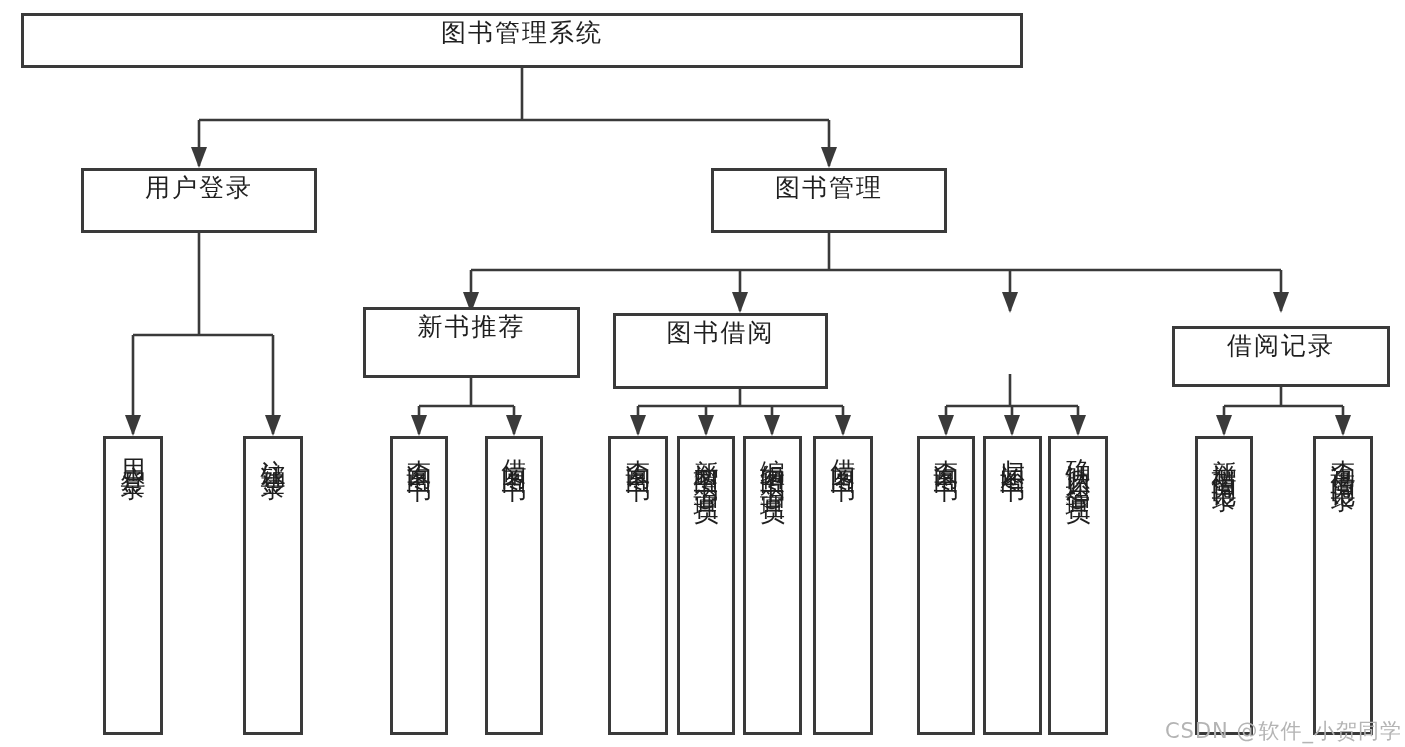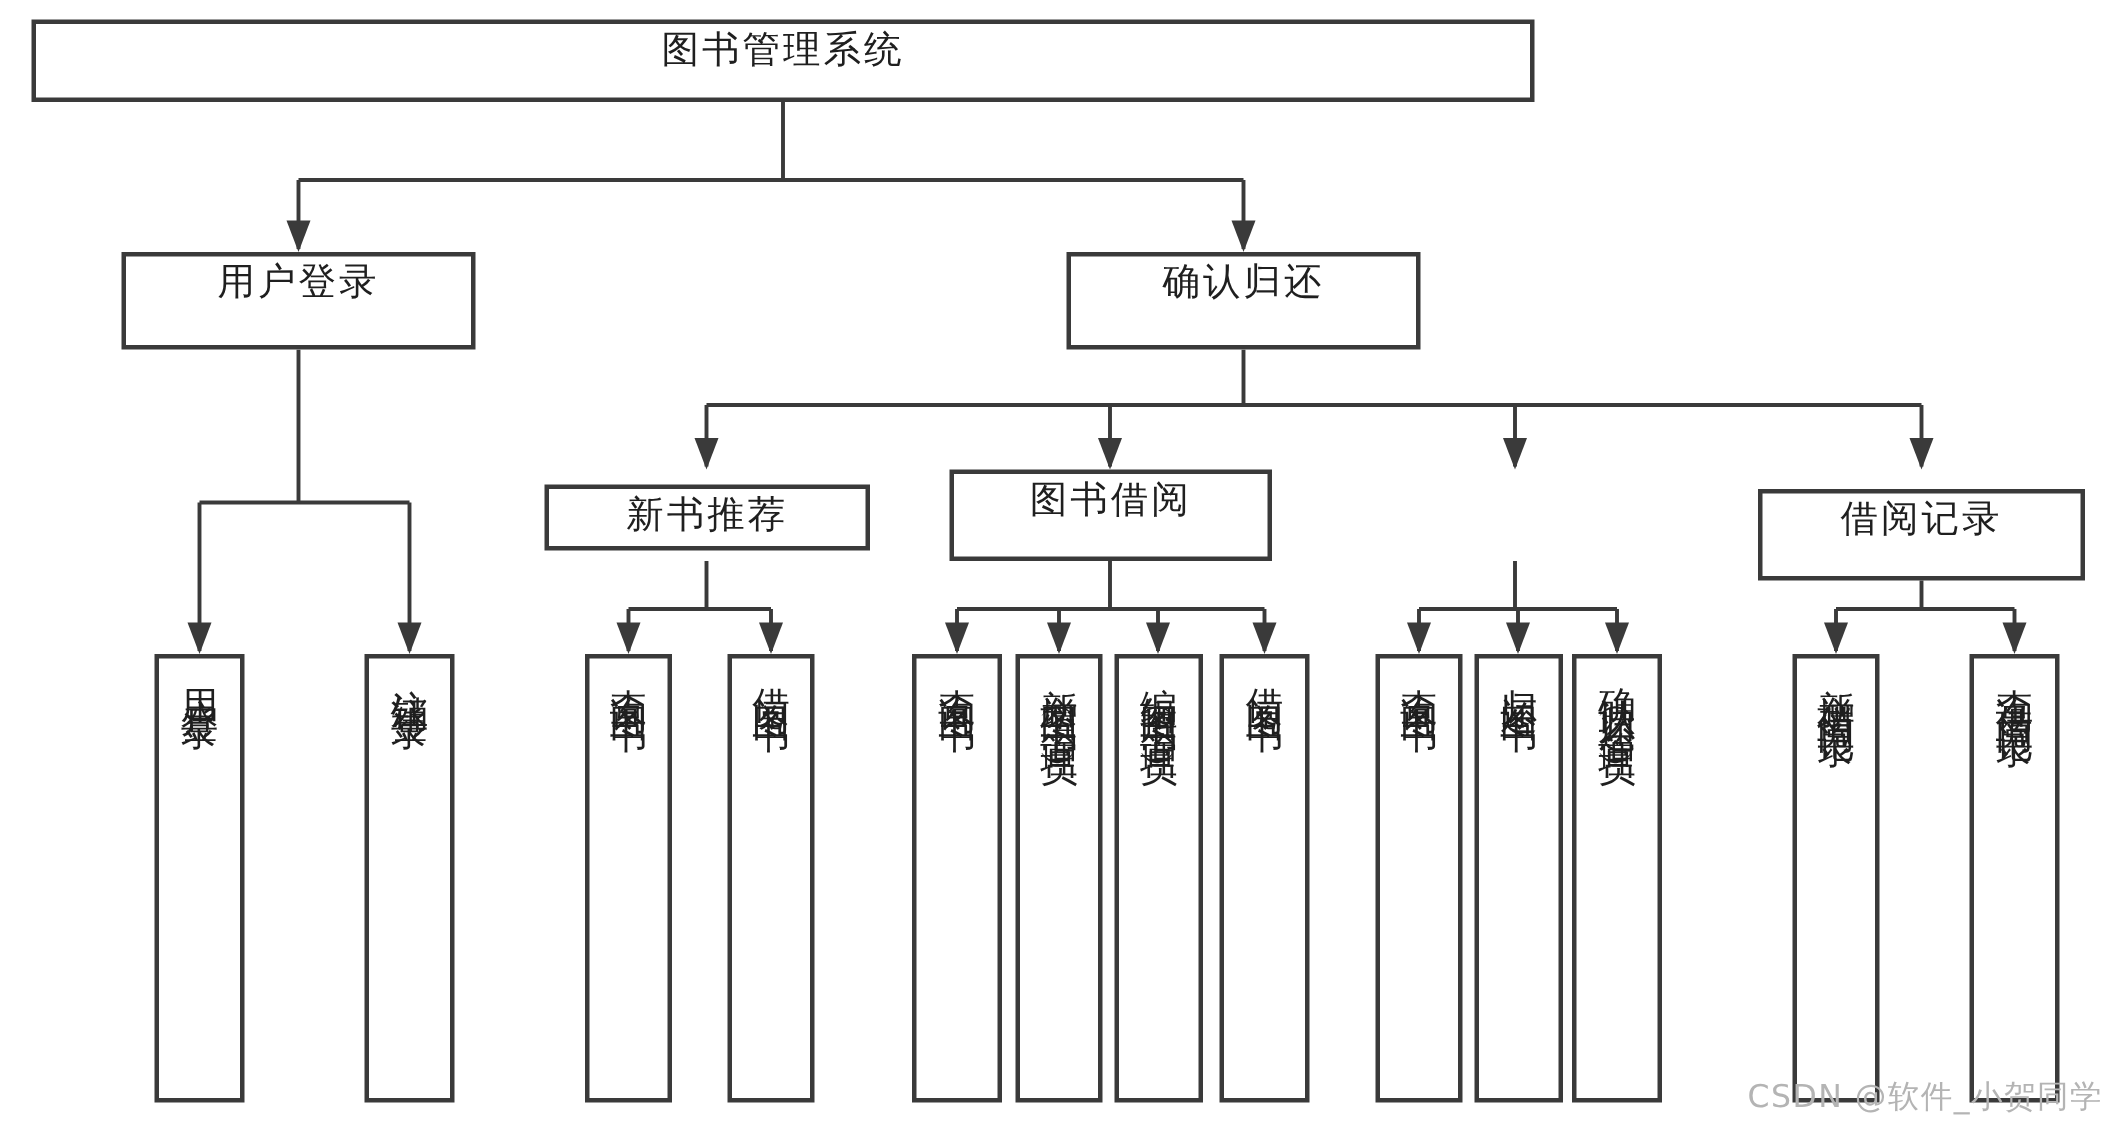--- a/index.html
+++ b/index.html
@@ -85,27 +85,27 @@
   </svg>
 
   <div class="box h" style="left:21px;top:13px;width:1002px;height:55px">
     <span>图书管理系统</span>
   </div>
 
   <div class="box h" style="left:81px;top:168px;width:236px;height:65px">
     <span>用户登录</span>
   </div>
   <div class="box h" style="left:711px;top:168px;width:236px;height:65px">
-    <span>确认归还</span>
+    <span>图书管理</span>
   </div>
 
-  <div class="box h" style="left:363px;top:323px;width:217px;height:44px">
+  <div class="box h" style="left:363px;top:307px;width:217px;height:71px">
     <span>新书推荐</span>
   </div>
-  <div class="box h" style="left:633px;top:313px;width:215px;height:61px">
+  <div class="box h" style="left:613px;top:313px;width:215px;height:76px">
     <span>图书借阅</span>
   </div>
   <div class="box h" style="left:1172px;top:326px;width:218px;height:61px">
     <span>借阅记录</span>
   </div>
 
   <div class="box v" style="left:103px;top:436px;width:60px;height:299px">
     <span>用户登录</span>
   </div>
   <div class="box v" style="left:243px;top:436px;width:60px;height:299px">

